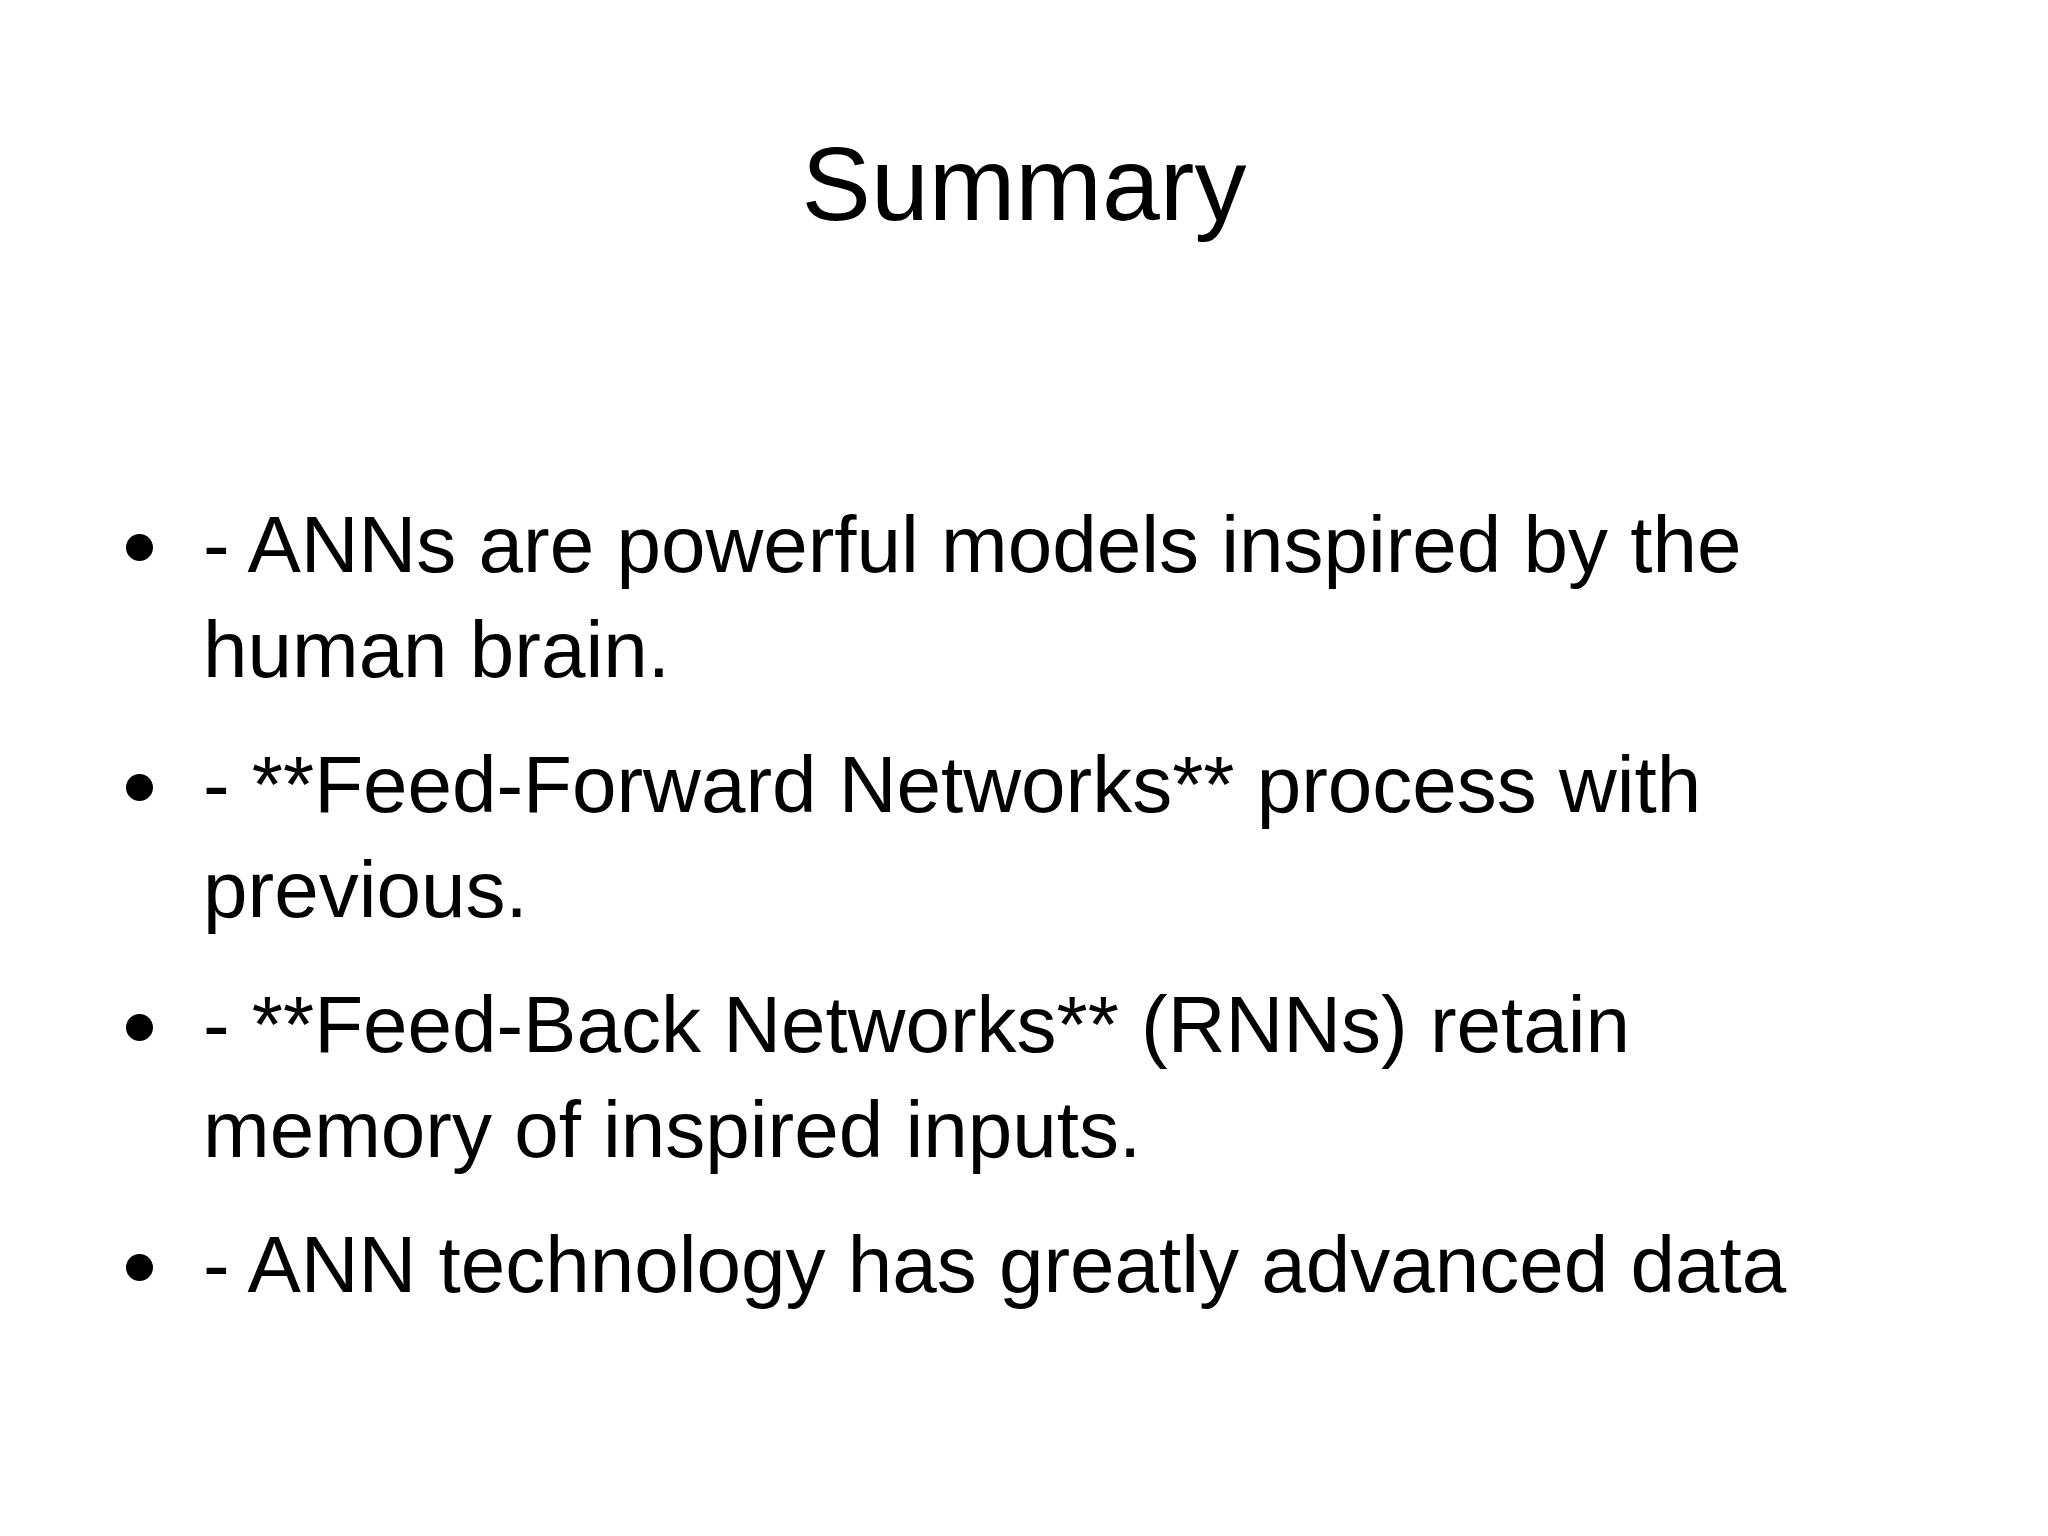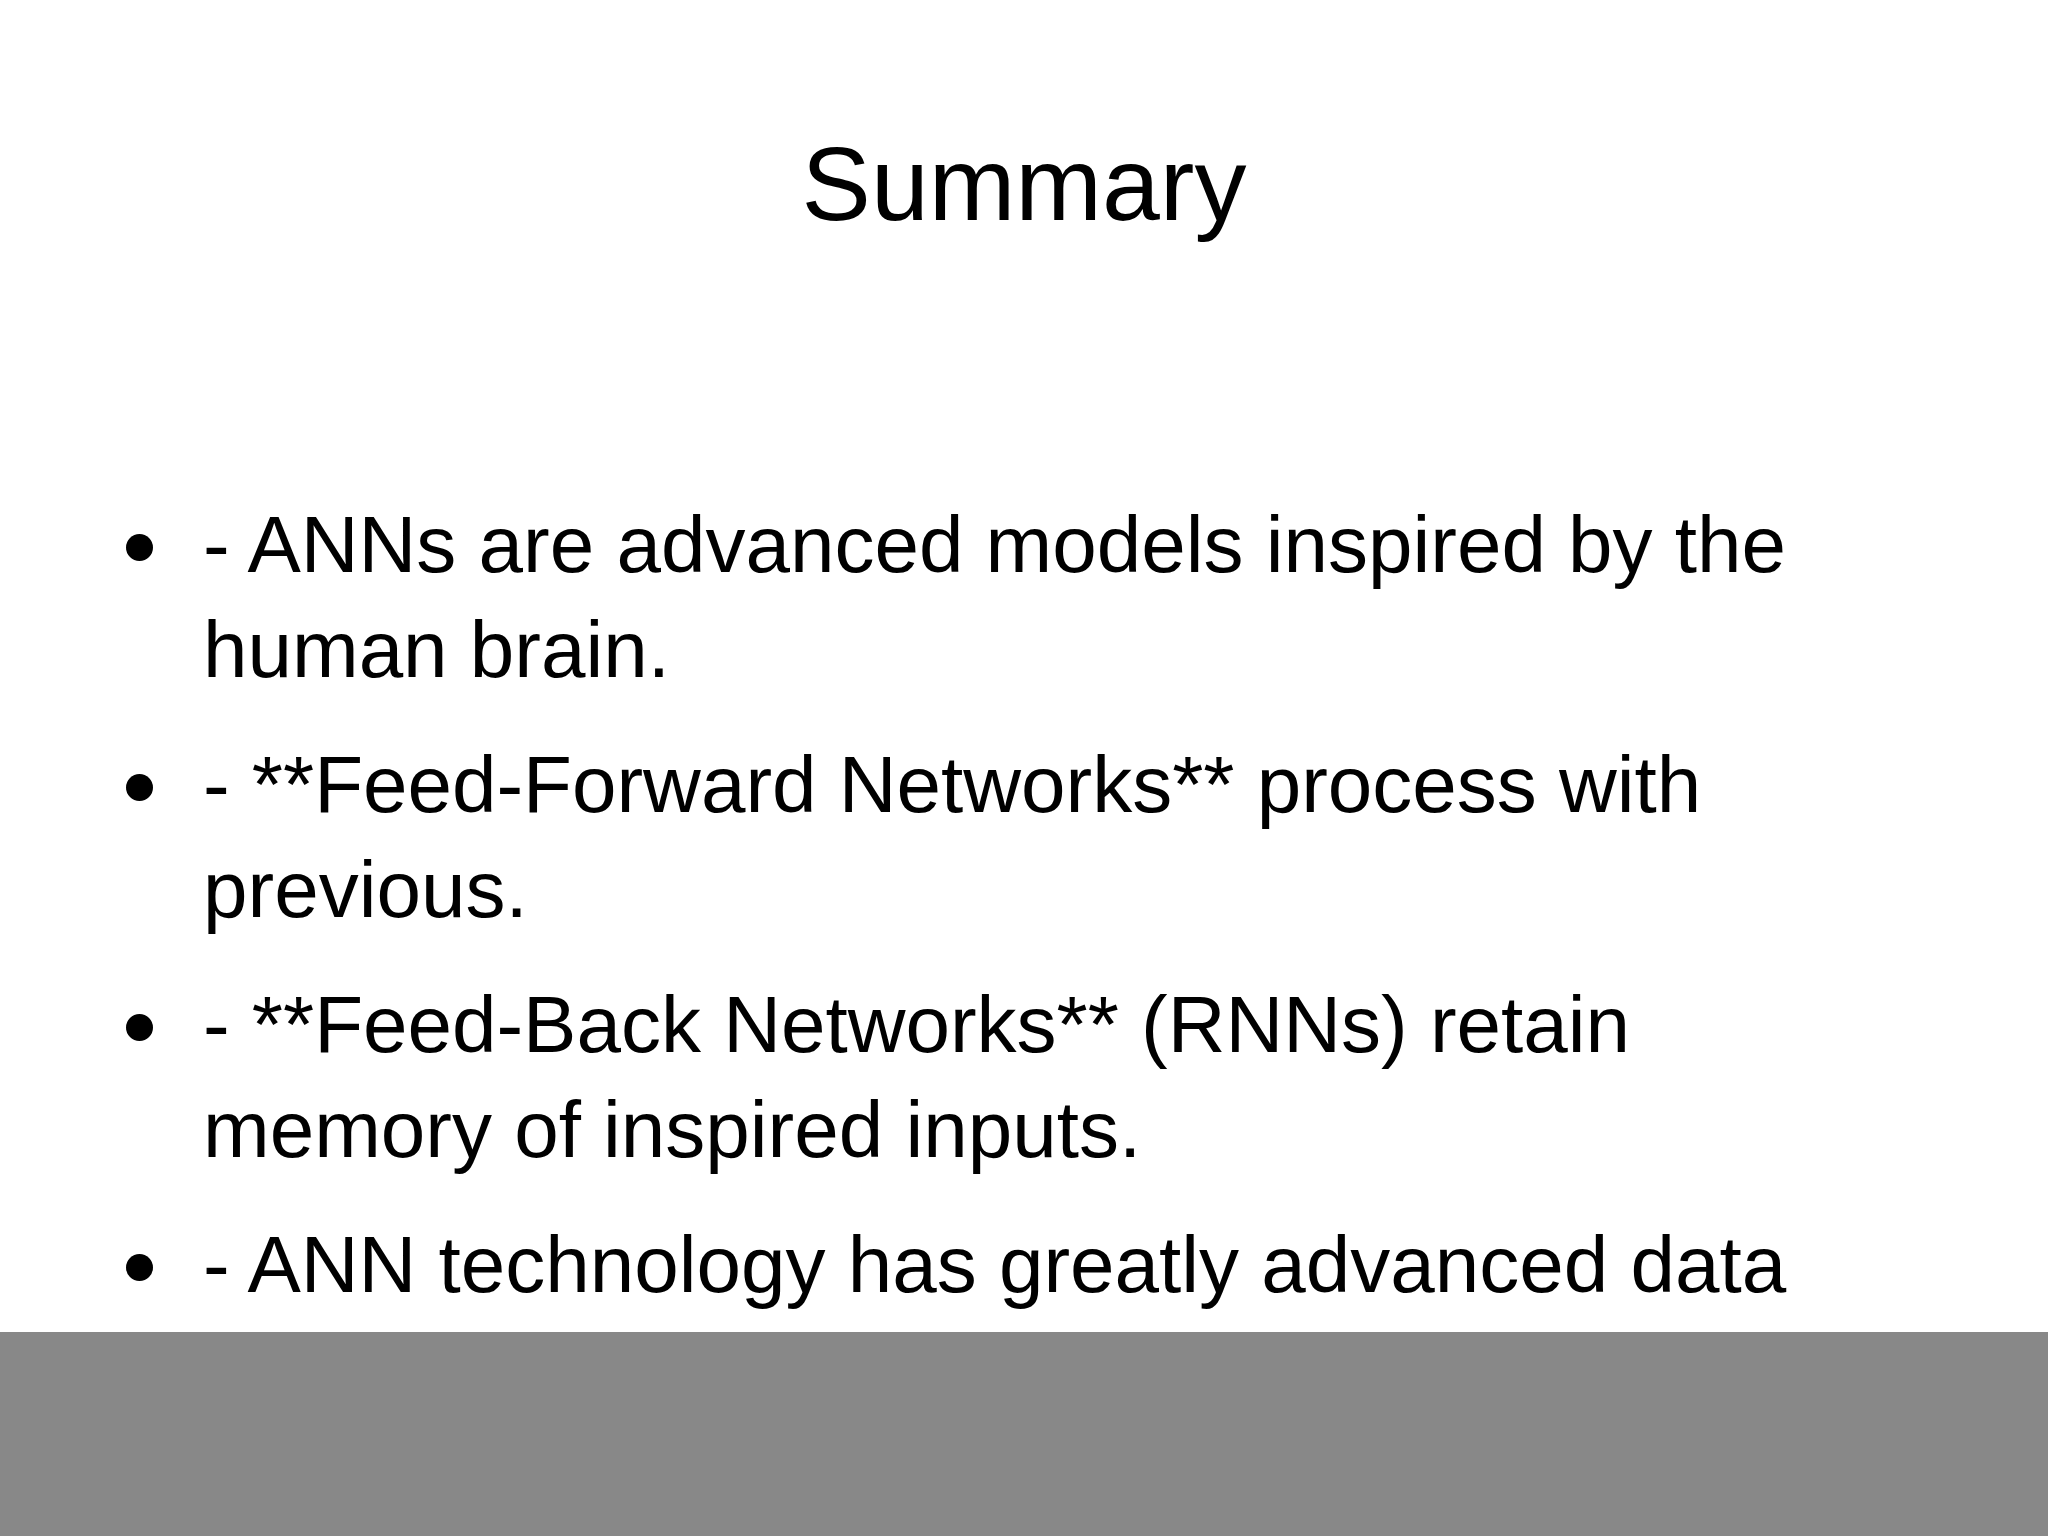--- a/index.html
+++ b/index.html
@@ -3,21 +3,21 @@
 <meta charset="utf-8">
 <style>
   html, body {
     margin: 0;
     padding: 0;
     background: #888;
   }
   .slide {
     position: relative;
     width: 2048px;
-    height: 1332px;
+    height: 1536px;
     background: #ffffff;
     overflow: hidden;
     font-family: "Liberation Sans", sans-serif;
     color: #000000;
   }
   .slide-title {
     margin-top: 126px;
     text-align: center;
     font-size: 104px;
     line-height: 1.12;
@@ -58,21 +58,21 @@
 <body>
 
 <div class="slide">
 
   <h1 class="slide-title">Summary</h1>
 
   <ul class="bullet-list">
 
     <li class="bullet-item">
       <span class="bullet-marker"></span>
-      <span class="bullet-line">- ANNs are advanced models inspired by the</span>
+      <span class="bullet-line">- ANNs are powerful models inspired by the</span>
       <span class="bullet-line">human brain.</span>
     </li>
 
     <li class="bullet-item">
       <span class="bullet-marker"></span>
       <span class="bullet-line">- **Feed-Forward Networks** process with</span>
       <span class="bullet-line">previous.</span>
     </li>
 
     <li class="bullet-item">

